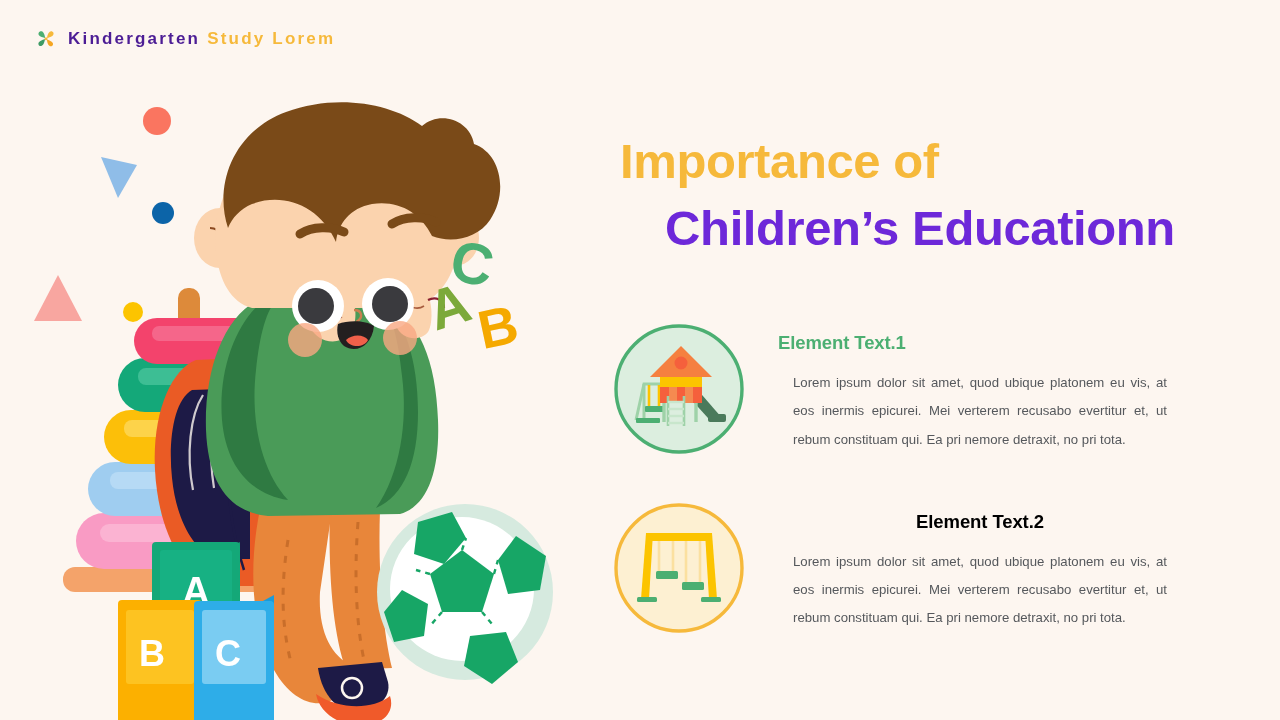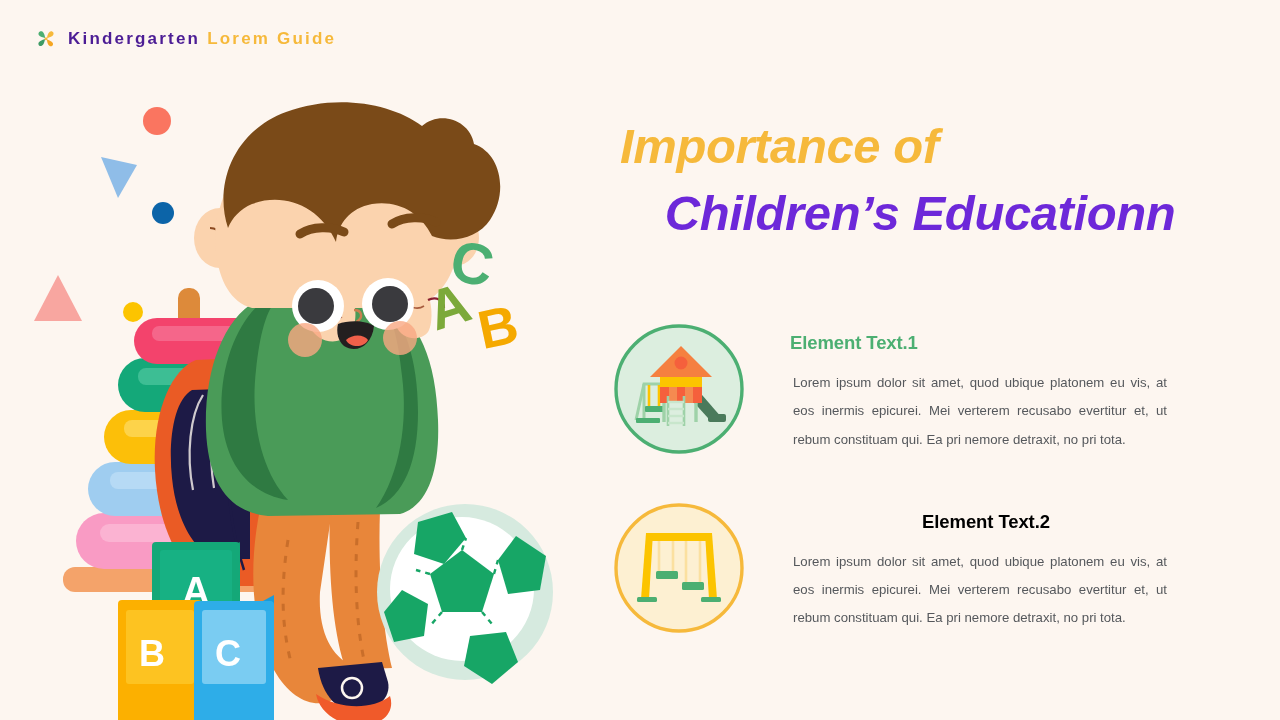--- a/index.html
+++ b/index.html
@@ -20,35 +20,35 @@
     font-size:17px;font-weight:bold;letter-spacing:2.2px;white-space:nowrap;
   }
   .brand-kg{color:#4c1d95;}
   .brand-sg{color:#F6B93B;margin-left:7px;}
 
   
   .illus{position:absolute;left:0;top:70px;width:600px;height:650px;}
   .illus svg{display:block;width:600px;height:650px;}
 
   
-  .right{position:absolute;left:620px;top:113px;width:600px;font-style:italic;}
+  .right{position:absolute;left:620px;top:128px;width:600px;}
   .title{
     font-size:49px;font-weight:bold;line-height:1.37;letter-spacing:-0.4px;
     margin:0;
   }
   .title-l1{color:#F6B93B;display:block;}
   .title-l2{color:#6d28d9;display:block;text-align:center;}
 
   .features{position:absolute;left:612px;top:322px;width:600px;}
   .feature{display:flex;align-items:flex-start;gap:32px;margin-bottom:32px;}
   .fe-icon{width:134px;height:134px;flex:0 0 auto;}
   .fe-icon svg{display:block;}
   .fe-body{padding-top:10px;width:404px;}
   .fe-head{
-    font-size:18.5px;font-weight:bold;margin:0 0 13px 12px;letter-spacing:-0.1px;
+    font-size:18.5px;font-weight:bold;margin:0 0 13px 0;letter-spacing:-0.1px;
   }
   .fe-head.green{color:#4CAF72;}
   .fe-head.orange{color:#000000;text-align:center;}
   .fe-text{
     font-size:13.2px;color:#55585C;line-height:2.14;margin:15px;
     text-align:justify;
   }
 </style>
 </head>
 <body>
@@ -59,21 +59,21 @@
     <span class="brand-logo">
       <svg viewBox="0 0 24 24" width="24" height="24">
         <path d="M11 11 C11 11, 6.5 10.2, 5.0 8.3 C3.6 6.5, 5.2 3.8, 7.6 4.3 C9.8 4.8, 11 8.6, 11 11 Z" fill="#4CAF72"></path>
         <path d="M11 12 C11 12, 7.2 13.2, 5.2 15.0 C3.4 16.6, 4.9 19.6, 7.3 19.0 C9.5 18.4, 10.8 14.4, 11 12 Z" fill="#3E9B66"></path>
         <path d="M13 11 C13 11, 17.4 10.0, 19.0 8.2 C20.5 6.4, 18.8 3.8, 16.5 4.4 C14.3 5.0, 13.1 8.7, 13 11 Z" fill="#F6B93B"></path>
         <path d="M13 12.5 C13 12.5, 16.7 13.6, 18.4 15.4 C20.0 17.1, 18.4 19.8, 16.1 19.2 C14.0 18.6, 13.0 14.8, 13 12.5 Z" fill="#F5A623"></path>
         <circle cx="12" cy="11.7" r="1.5" fill="#F6B93B"></circle>
       </svg>
     </span>
     <span class="brand-text">
-      <span class="brand-kg">Kindergarten</span><span class="brand-sg">Lorem Guide</span>
+      <span class="brand-kg">Kindergarten</span><span class="brand-sg">Study Lorem</span>
     </span>
   </div>
 
   <div class="illus">
     <svg viewBox="0 0 600 650">
 
       <circle cx="157" cy="51" r="14" fill="#FA7560"></circle>
       <polygon points="101,87 137,95 118,128" fill="#8FBDE8"></polygon>
       <circle cx="163" cy="143" r="11" fill="#0C64A8"></circle>
       <circle cx="133" cy="242" r="10" fill="#FCC400"></circle>

